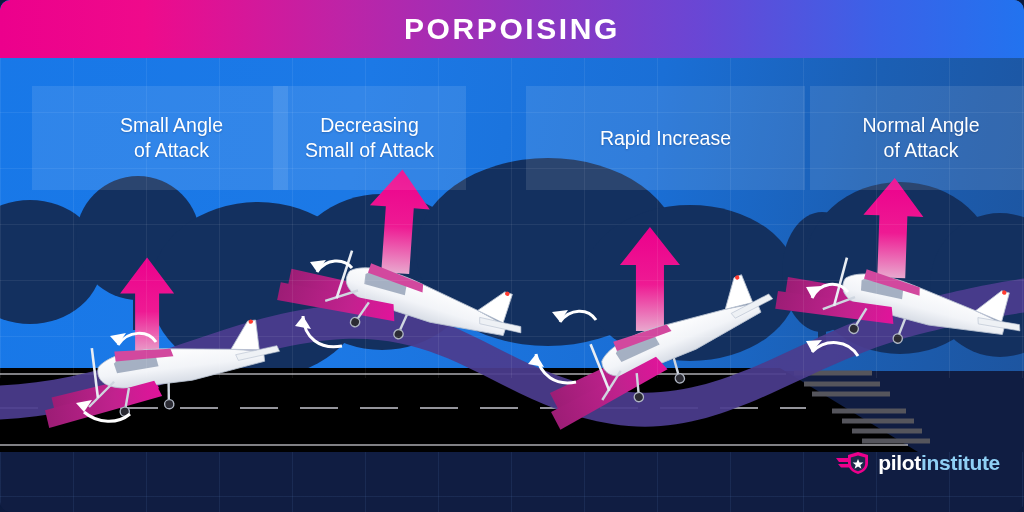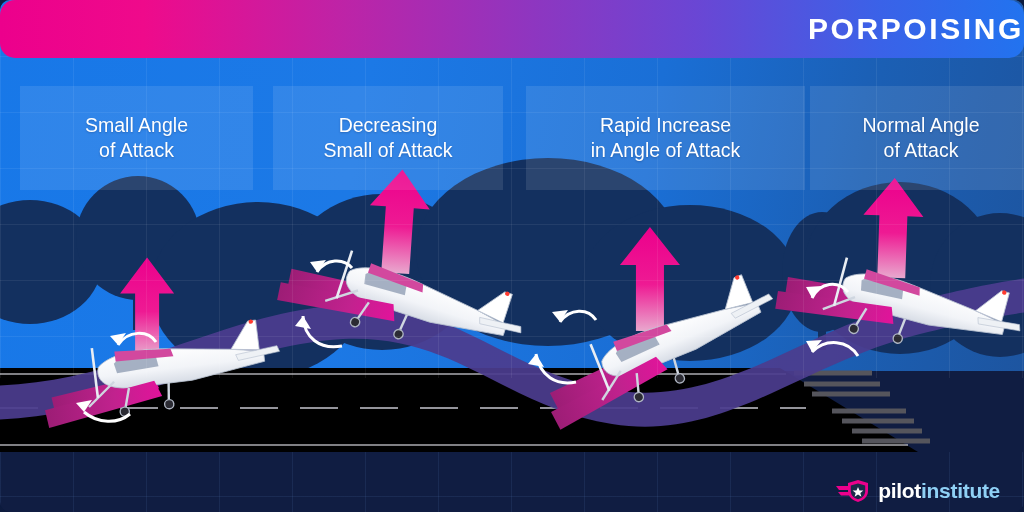--- a/index.html
+++ b/index.html
@@ -30,42 +30,42 @@
     background-image:
       linear-gradient(to right, rgba(120,165,235,.10) 1px, transparent 1px),
       linear-gradient(to bottom, rgba(120,165,235,.10) 1px, transparent 1px);
   }
 
   
   .header{
     position:absolute;left:0;top:0;width:1024px;height:58px;
     background:linear-gradient(90deg,#ec008c 0%,#ef0a8b 14%,#bf23a6 33%,#8e36c0 52%,#6a46d4 68%,#3a62e8 86%,#2273ef 100%);
     border-top-left-radius:10px;border-top-right-radius:10px;
-    display:flex;align-items:center;justify-content:flex-end;border-radius:15px;
+    display:flex;align-items:center;justify-content:center;
   }
   .header h1{
     margin:0;color:#fff;font-size:30px;font-weight:bold;
     letter-spacing:2.6px;
   }
 
   
   .labels{position:absolute;left:0;top:86px;width:1024px;height:104px;}
   .label-box{
     position:absolute;top:0;height:104px;
     background:rgba(255,255,255,.10);
     display:flex;align-items:center;justify-content:center;text-align:center;
   }
   .label-box span{
     color:#fff;font-size:19.5px;line-height:25px;font-weight:400;
     text-shadow:0 1px 2px rgba(0,20,60,.25);
   }
 
   
   .logo{
-    position:absolute;right:24px;bottom:8px;
+    position:absolute;right:24px;bottom:36px;
     display:flex;align-items:center;gap:8px;
   }
   .logo-text{font-size:21px;font-weight:bold;letter-spacing:-.3px;}
   .logo-text .w{color:#ffffff;}
   .logo-text .b{color:#8fd0f5;}
 </style>
 </head>
 <body>
 
 <div id="stage">
@@ -298,36 +298,35 @@
   </div>
   <div style="position:absolute;left:0;top:452px;width:1024px;height:60px;overflow:hidden;border-bottom-left-radius:10px;border-bottom-right-radius:10px;">
     <div class="grid dark" style="background-position:0 -12px;"></div>
   </div>
 
   <div class="header">
     <h1>PORPOISING</h1>
   </div>
 
   <div class="labels">
-    <div class="label-box" style="left:20px;width:233px;">
+    <div class="label-box" style="left:32px;width:233px;padding-left:23px;">
       <span>
         <span>Small Angle</span><br>
         <span>of Attack</span>
       </span>
     </div>
-    <div class="label-box" style="left:273px;width:230px;">
+    <div class="label-box" style="left:273px;width:193px;">
       <span>
         <span>Decreasing</span><br>
         <span>Small of Attack</span>
       </span>
     </div>
     <div class="label-box" style="left:526px;width:279px;">
       <span>
         <span>Rapid Increase</span><br>
-        <span>in Angle of Attack</span>
       </span>
     </div>
     <div class="label-box" style="left:802px;width:222px;margin-left:8px;">
       <span>
         <span>Normal Angle</span><br>
         <span>of Attack</span>
       </span>
     </div>
   </div>
 

